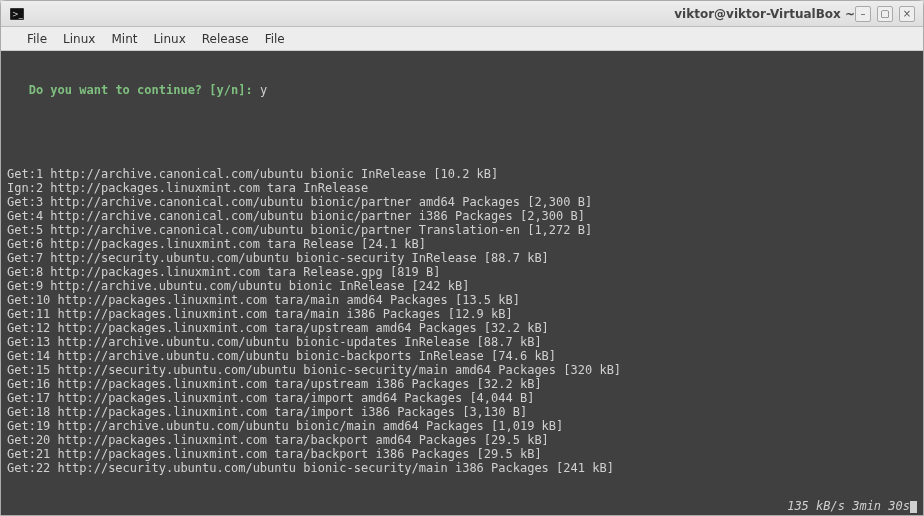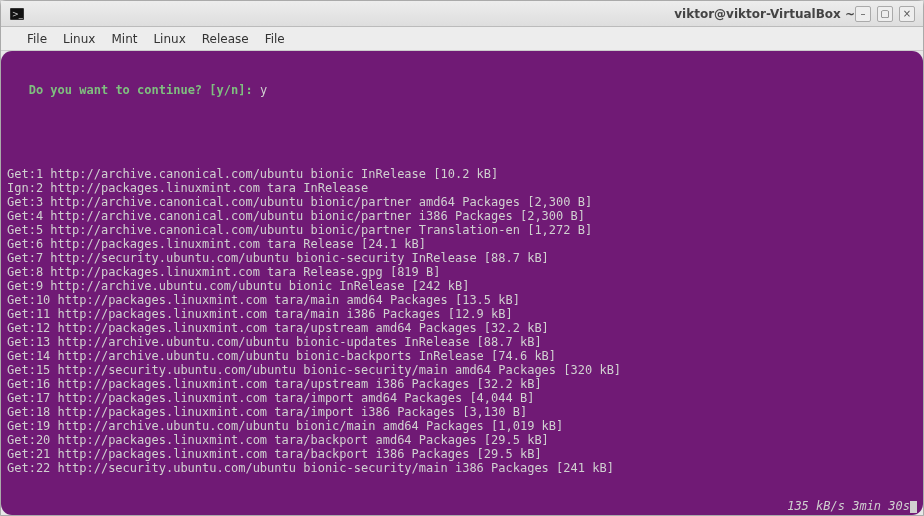--- a/index.html
+++ b/index.html
@@ -67,29 +67,28 @@
   font-family: "DejaVu Sans", sans-serif;
   font-size: 12px;
   color: #333;
 }
 .menubar .menu-item {
   padding: 2px 8px;
   cursor: pointer;
 }
 .terminal {
   flex: 1;
-  background: #701a75;
+  background: #404040;
   color: #d0d0d0;
   font-size: 12px;
   line-height: 14px;
   padding: 4px 6px 2px 6px;
   overflow: hidden;
   white-space: pre;
   position: relative;
-  border-radius: 11px;
 }
 .line { white-space: pre; }
 .greenb { color: #7fbf7f; font-weight: bold; }
 .whiteb { color: #ffffff; font-weight: bold; }
 .gray { color: #d0d0d0; }
 .status-right {
   position: absolute;
   right: 6px;
   bottom: 2px;
   font-style: italic;

